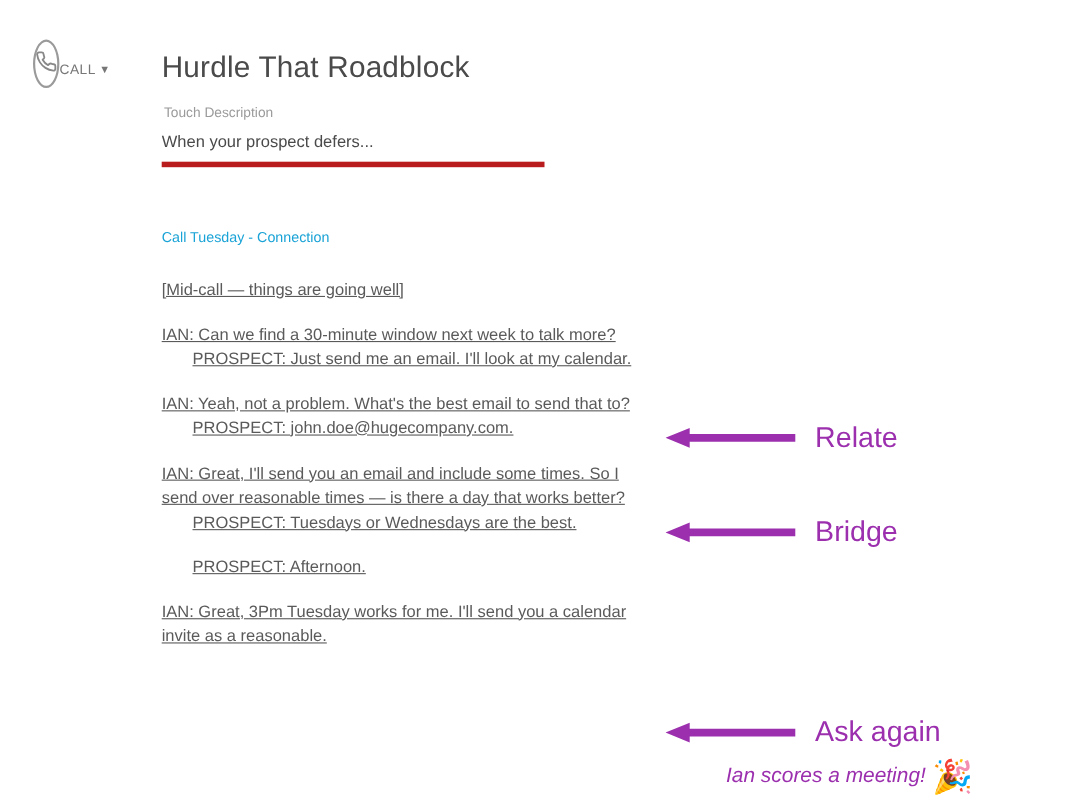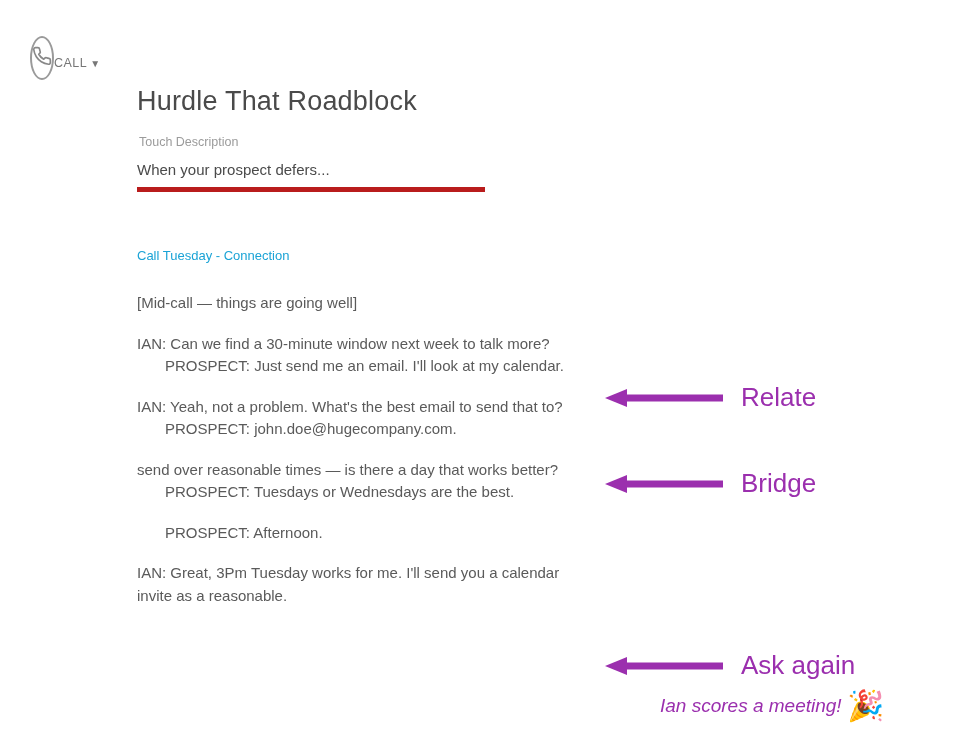--- a/index.html
+++ b/index.html
@@ -36,24 +36,23 @@
       display: flex;
       align-items: center;
       gap: 3px;
       color: #777;
       font-size: 12.5px;
       letter-spacing: 0.5px;
       cursor: pointer;
     }
     .main {
       position: absolute;
-      left: 137px;
+      left: 147px;
       top: 46px;
       right: 0;
-      margin-top: 40px;
     }
     .title {
       font-size: 27px;
       font-weight: 400;
       color: #4a4a4a;
       letter-spacing: 0.2px;
     }
     .touch-label {
       margin-top: 18px;
       font-size: 12.5px;
@@ -82,21 +81,21 @@
       cursor: pointer;
       display: inline-block;
     }
     .script-body {
       margin-top: 28px;
       color: #5a5a5a;
       font-size: 15px;
       line-height: 1.5;
       max-width: 450px;
     }
-    .script-body p { margin-bottom: 18px; }
+    .script-body p { margin-bottom: 18px; text-decoration: underline; }
     .script-body .indent { padding-left: 28px; display:block; }
     .script-body .tight { margin-bottom: 0; }
 
     .annotation {
       position: absolute;
       display: flex;
       align-items: center;
       gap: 16px;
     }
     .annotation .arrow svg { display: block; }
@@ -151,20 +150,21 @@
     <p class="tight">IAN: Can we find a 30-minute window next week to talk more?</p>
     <p>
         <span class="indent">PROSPECT: Just send me an email. I'll look at my calendar.</span>
       </p>
 
     <p class="tight">IAN: Yeah, not a problem. What's the best email to send that to?</p>
     <p>
         <span class="indent">PROSPECT: john.doe@hugecompany.com.</span>
       </p>
 
+    <p class="tight">IAN: Great, I'll send you an email and include some times. So I</p>
     <p class="tight">send over reasonable times — is there a day that works better?</p>
     <p>
         <span class="indent">PROSPECT: Tuesdays or Wednesdays are the best.</span>
       </p>
 
     <p>
         <span class="indent">PROSPECT: Afternoon.</span>
       </p>
 
     <p class="tight">IAN: Great, 3Pm Tuesday works for me. I'll send you a calendar</p>

